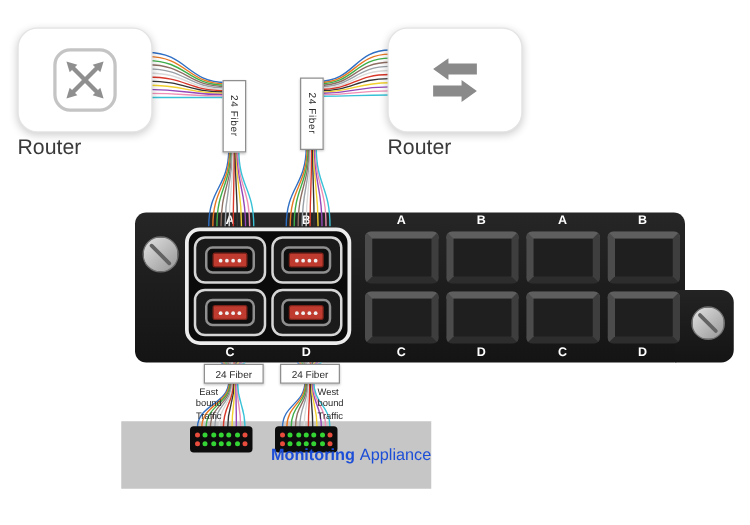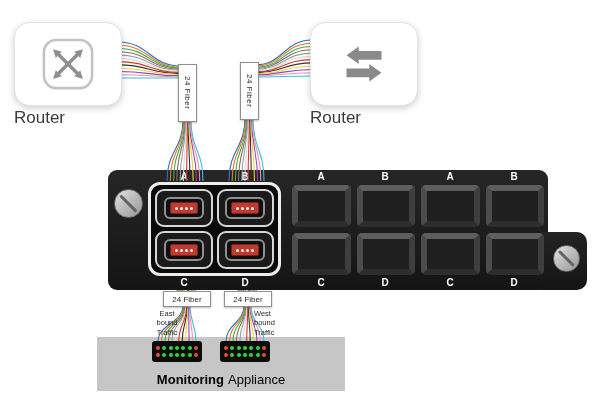--- a/index.html
+++ b/index.html
@@ -51,22 +51,22 @@
   .tag.switch{left:240px;top:62px;}
   .tag.east{left:163px;top:291px;}
   .tag.west{left:224px;top:291px;}
 
   .traffic{position:absolute;font-size:7.5px;line-height:1.25;color:#2b2b2b;width:34px;}
   .traffic.east{left:150px;top:309px;text-align:center;}
   .traffic.west{left:254px;top:309px;}
 
   
   .appliance{position:absolute;left:97px;top:337px;width:248px;height:54px;background:#c6c6c6;}
-  .appliance-label{position:absolute;left:97px;top:372px;width:248px;text-align:center;
-                   font-size:13px;color:#000000;}
+  .appliance-label{position:absolute;left:97px;top:356px;width:248px;text-align:right;
+                   font-size:13px;color:#1d4ed8;}
   .appliance-label .bold{font-weight:700;}
   .appliance-label .rest{font-weight:400;margin-left:4px;}
   .ledblock{position:absolute;width:50px;height:21px;background:#0c0c0c;border-radius:3px;
             display:flex;flex-direction:column;justify-content:space-evenly;
             padding:1px 4px;box-sizing:border-box;}
   .ledblock.left{left:152px;top:341px;}
   .ledblock.right{left:220px;top:341px;}
   .ledrow{display:flex;justify-content:space-between;}
   .led{width:4px;height:4px;border-radius:50%;}
 

